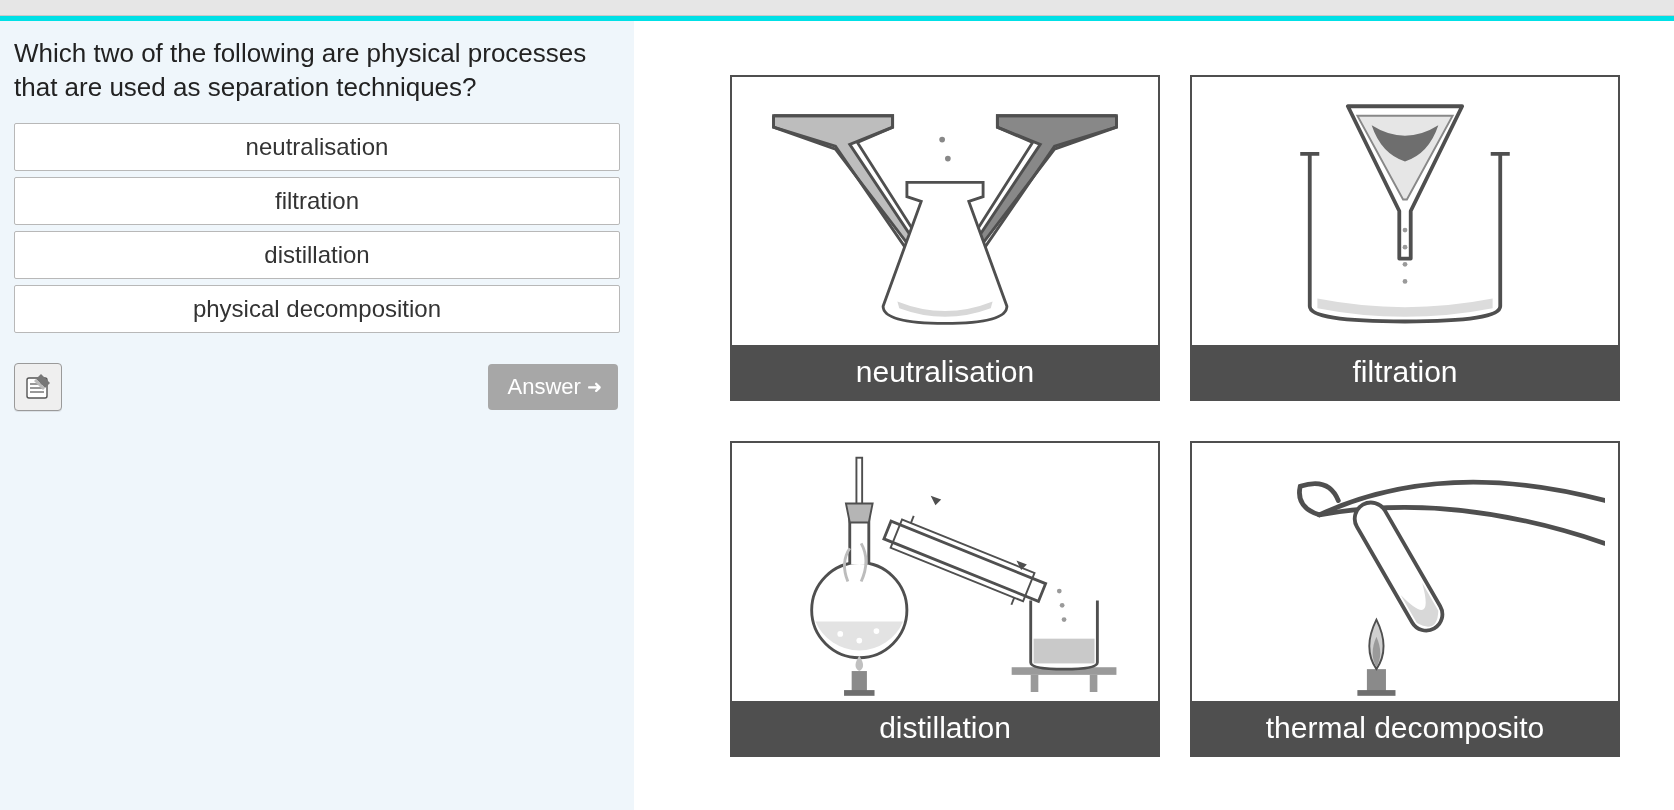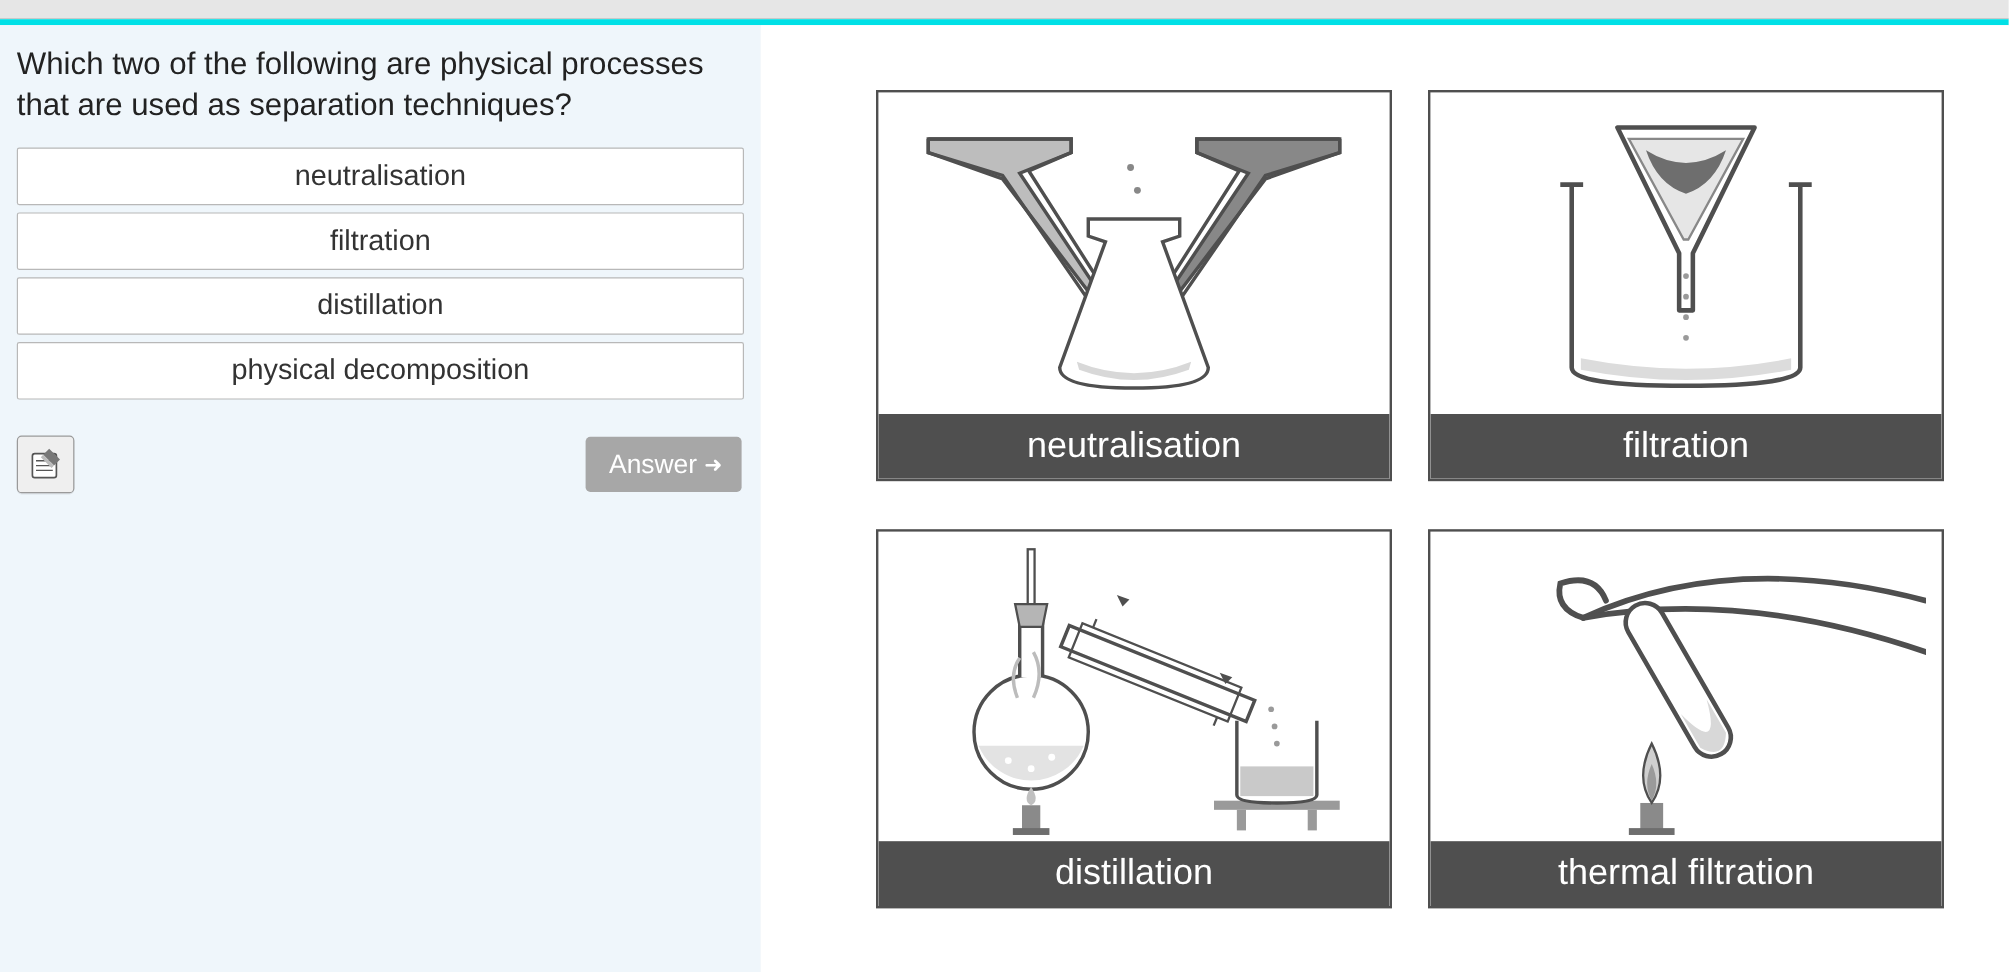--- a/index.html
+++ b/index.html
@@ -264,18 +264,18 @@
               <path d="M199 150 Q212 200 225 150 L225 184 Q212 205 199 184 Z" fill="#d8d8d8"></path>
             </g>
 
             <rect x="170" y="232" width="20" height="24" fill="#8a8a8a"></rect>
             <rect x="160" y="254" width="40" height="6" fill="#6e6e6e"></rect>
 
             <path d="M180 180 Q165 210 180 232 Q195 210 180 180 Z" fill="#cfcfcf" stroke="#4f4f4f" stroke-width="2"></path>
             <path d="M180 198 Q172 216 180 230 Q188 216 180 198 Z" fill="#9a9a9a"></path>
           </svg>
         </div>
-        <div class="label">thermal filtration</div>
+        <div class="label">thermal decomposito</div>
       </div>
 
     </div>
   </div>
 </div>
 
 </body></html>

